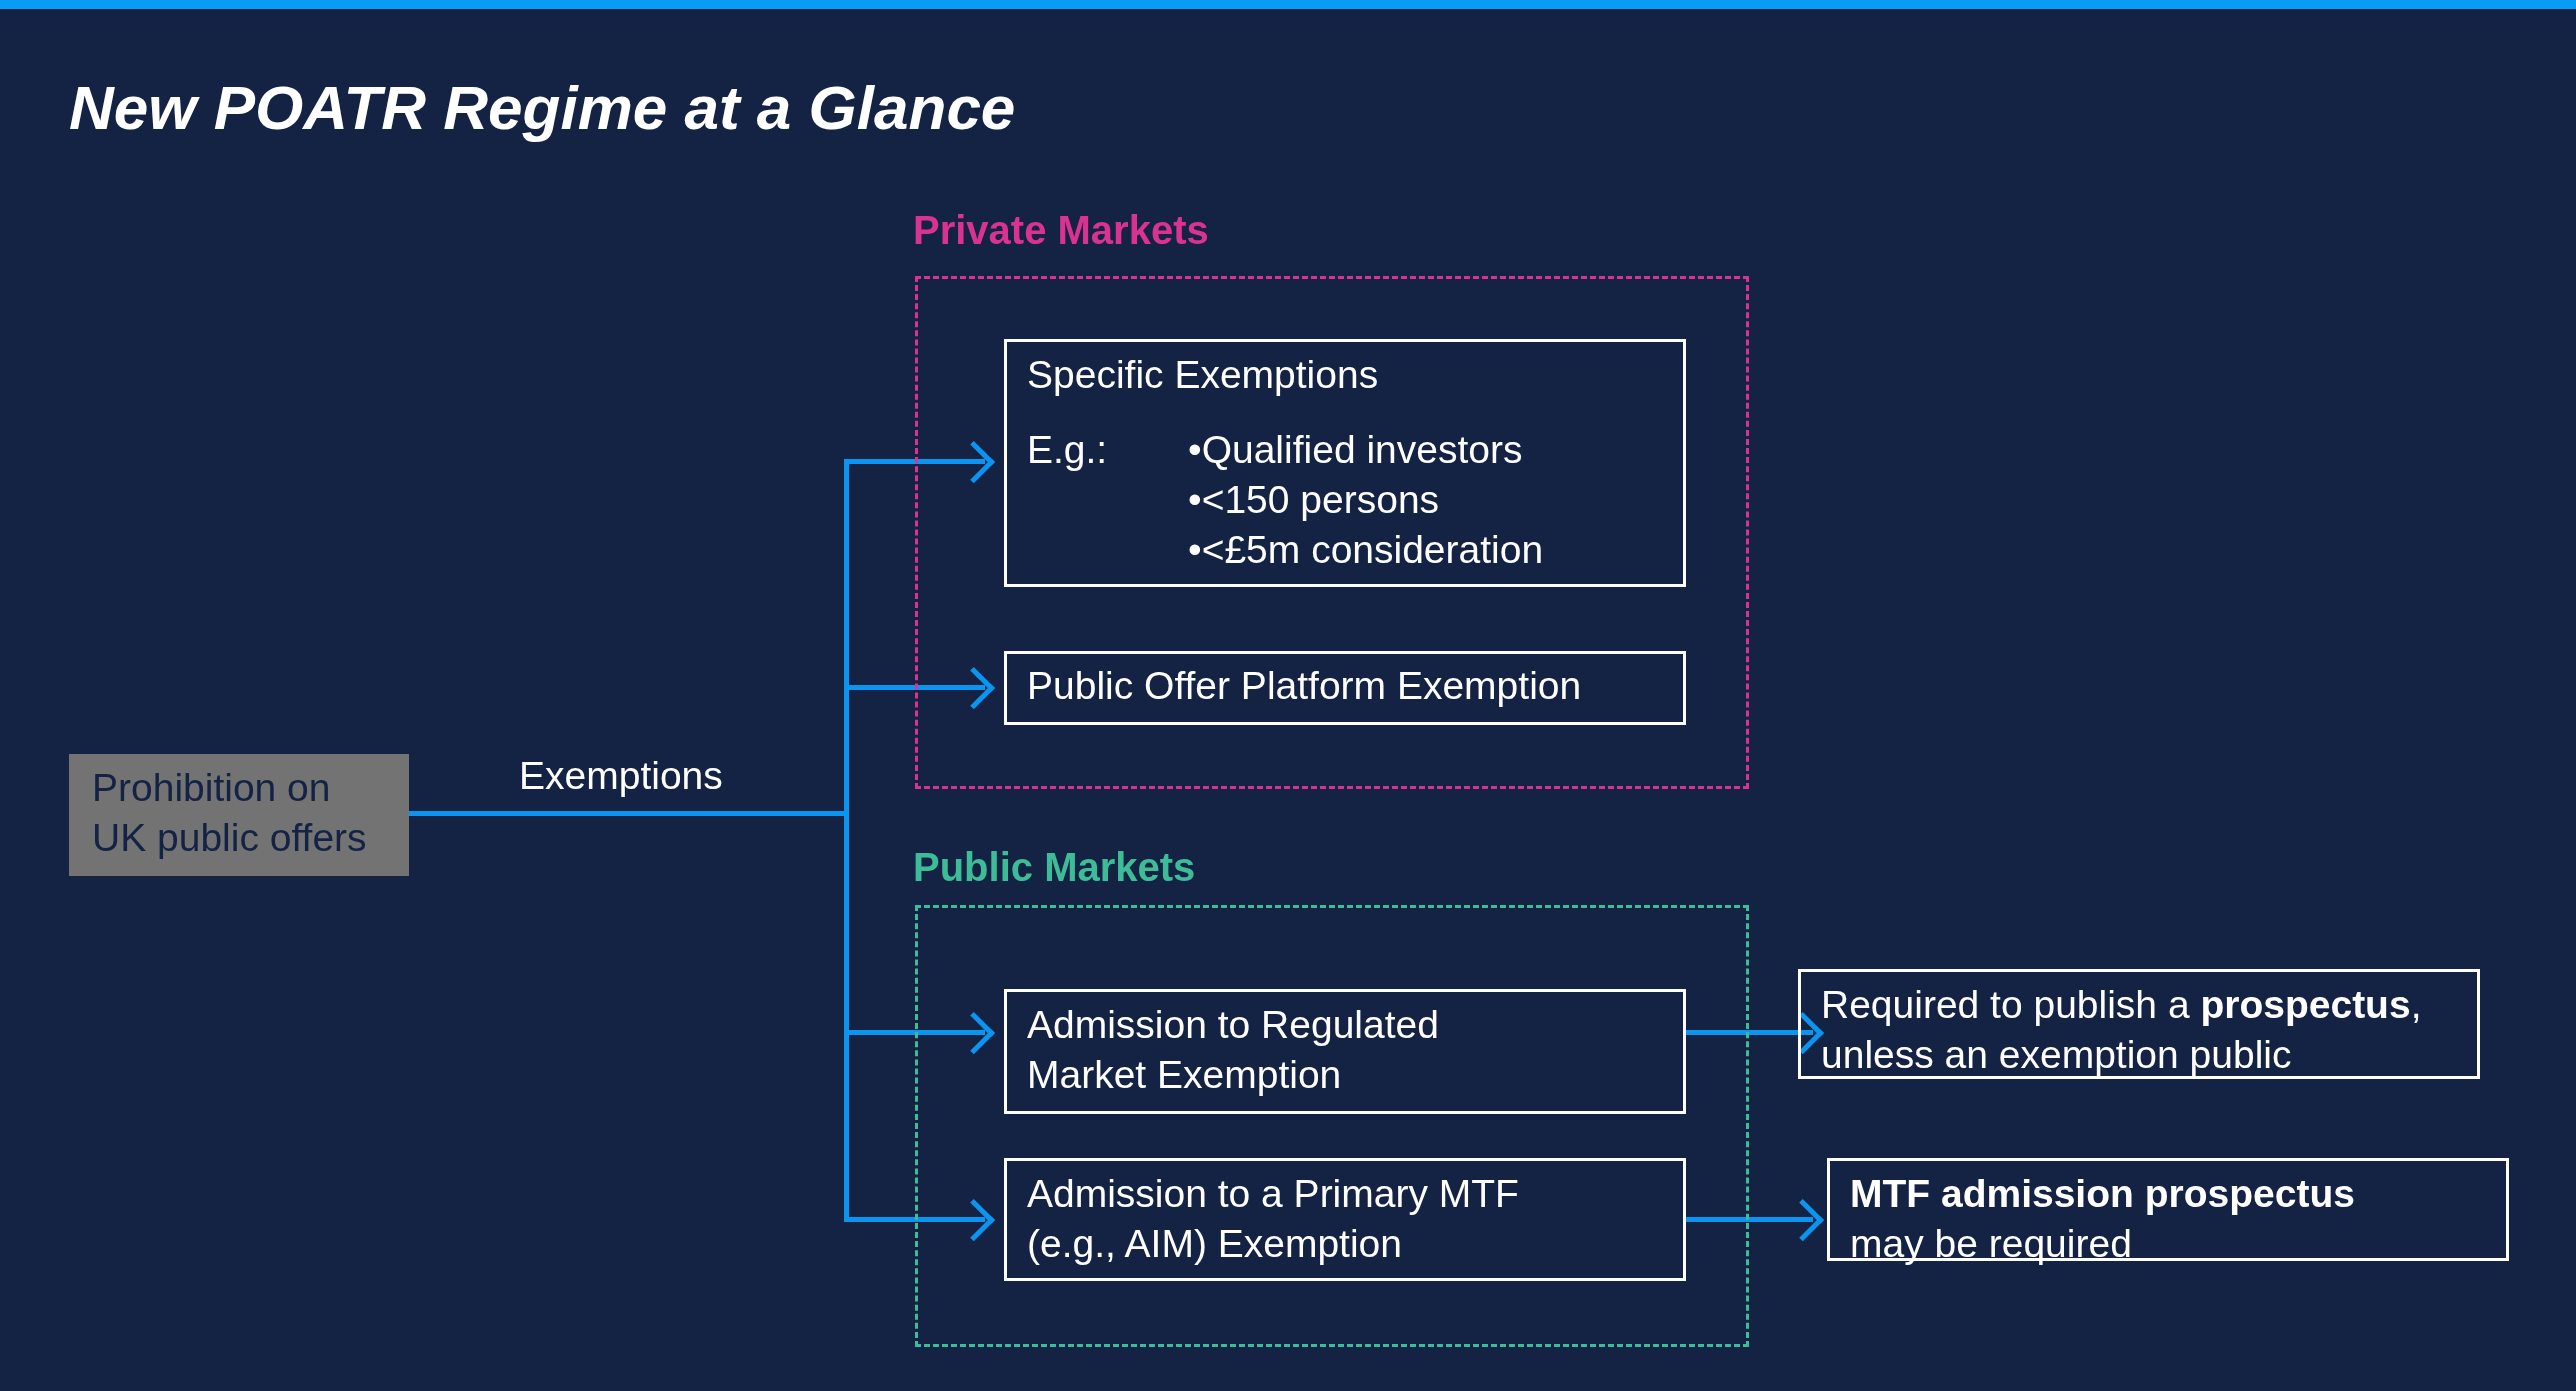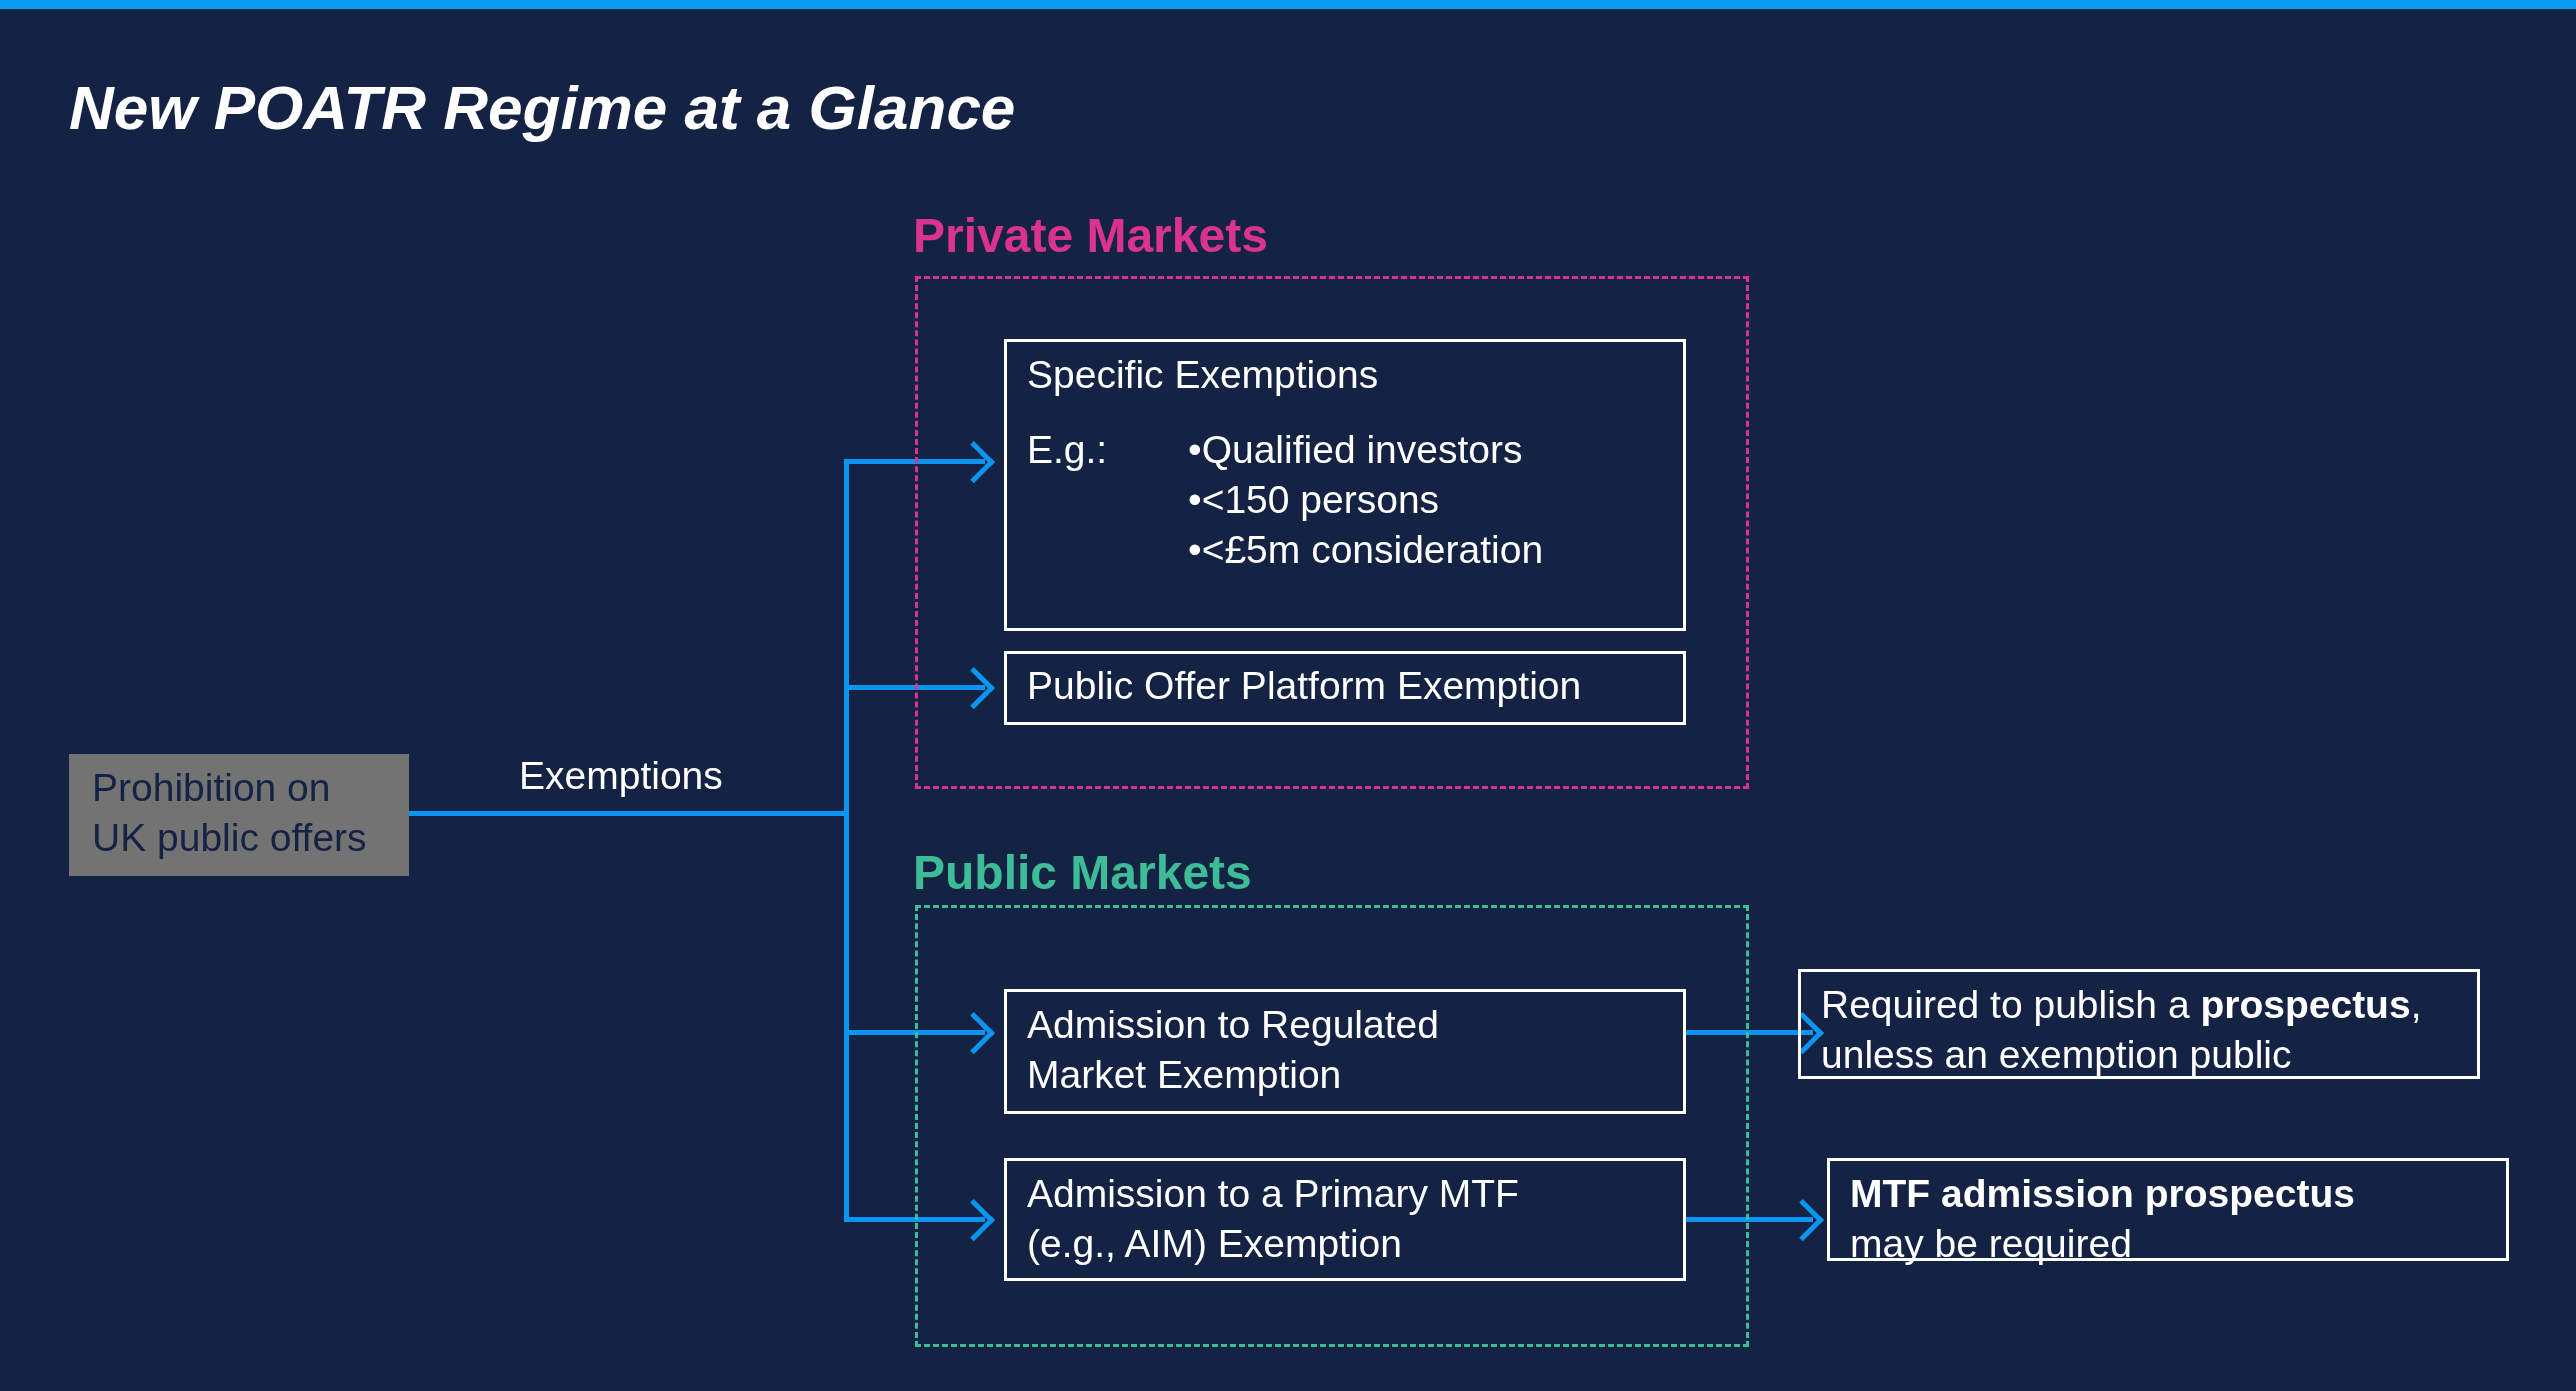--- a/index.html
+++ b/index.html
@@ -1,19 +1,19 @@
 <!DOCTYPE html>
 <html style="font-size:10.7px"><head>
 <meta charset="utf-8">
 <style>
   html,body{margin:0;padding:0;}
   body{width:2576px;height:1392px;background:#142244;position:relative;overflow:hidden;font-family:"Liberation Sans","DejaVu Sans",sans-serif;color:#fff;}
   .topbar{position:absolute;left:0;top:0;width:2576px;height:9.4px;background:#0a9bf5;}
   .title{position:absolute;left:69px;top:72px;font-size:62px;font-weight:bold;color:#fff;white-space:nowrap;font-style:italic;}
-  .group-label{position:absolute;font-size:48px;font-weight:bold;white-space:nowrap;}
+  .group-label{position:absolute;font-size:40px;font-weight:bold;white-space:nowrap;}
   .dashed{position:absolute;border:3.4px dashed;box-sizing:border-box;}
   .box{position:absolute;border:3.4px solid #fff;box-sizing:border-box;font-size:39px;line-height:50px;padding:8px 20px;color:#fff;}
   .line{position:absolute;background:#0a96f0;}
   .arrowhead{position:absolute;width:29.5px;height:29.5px;border-top:5.4px solid #0a96f0;border-right:5.4px solid #0a96f0;transform:rotate(45deg);box-sizing:border-box;}
   .prohibition{position:absolute;left:69px;top:754px;width:340px;height:122px;background:#737373;color:#142244;font-size:39px;line-height:50px;padding:9.4px 23px;box-sizing:border-box;}
   .exemptions-label{position:absolute;left:519px;top:754px;font-size:39px;color:#fff;white-space:nowrap;}
   .eg{position:absolute;left:20px;top:83px;}
   .bullets{position:absolute;left:181px;top:83px;margin:0;padding:0;list-style:none;}
   .bullets li{white-space:nowrap;}
   .bullets li::before{content:"\2022";}
@@ -48,21 +48,21 @@
 
 <div class="line" style="left:1686px;top:1030px;width:127px;height:5.4px;"></div>
 <div class="arrowhead" style="left:1788px;top:1018px;"></div>
 
 <div class="line" style="left:1686px;top:1217px;width:127px;height:5.4px;"></div>
 <div class="arrowhead" style="left:1788px;top:1205px;"></div>
 
 <div class="group-label" style="left:913px;top:208px;color:#d9338f;">Private Markets</div>
 <div class="dashed" style="left:915px;top:276px;width:834px;height:513px;border-color:#d9338f;"></div>
 
-<div class="box" style="left:1004px;top:339px;width:682px;height:292px;">
+<div class="box" style="left:1004px;top:339px;width:682px;height:248px;">
   <div>Specific Exemptions</div>
   <div class="eg">E.g.:</div>
   <ul class="bullets">
     <li>Qualified investors</li>
     <li>&lt;150 persons</li>
     <li>&lt;£5m consideration</li>
   </ul>
 </div>
 
 <div class="box" style="left:1004px;top:651px;width:682px;height:74px;padding-top:6.7px;">

